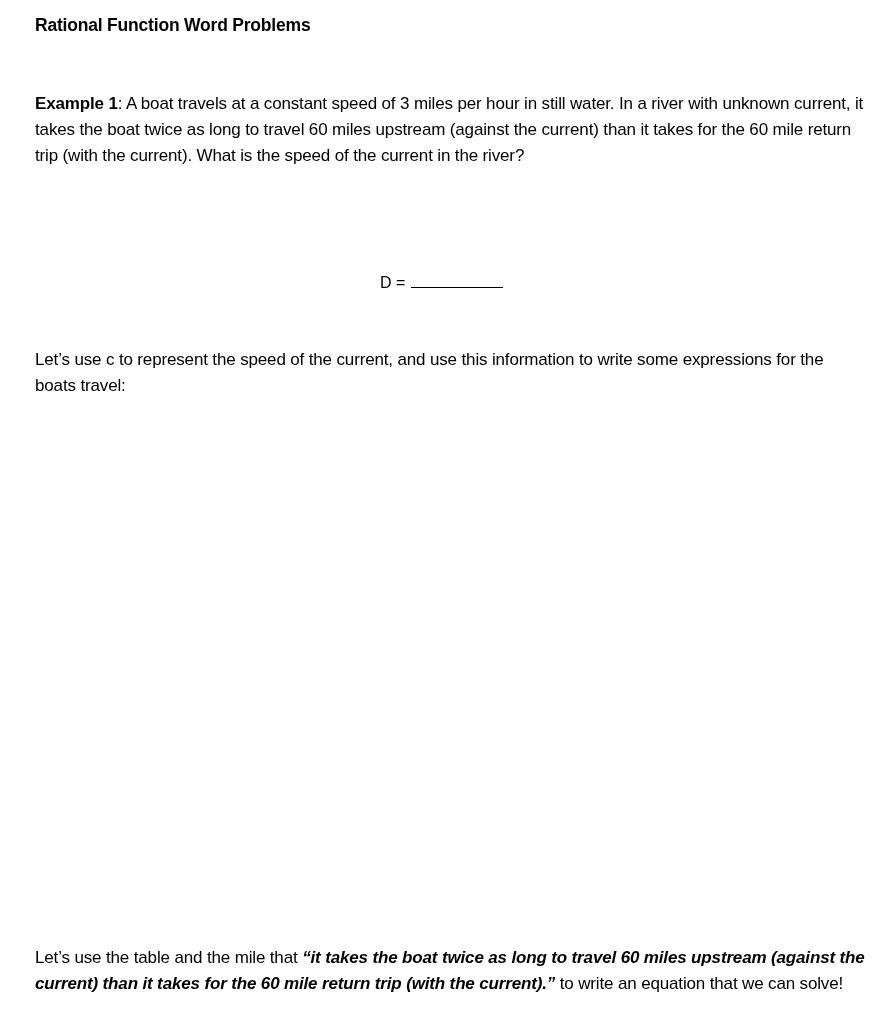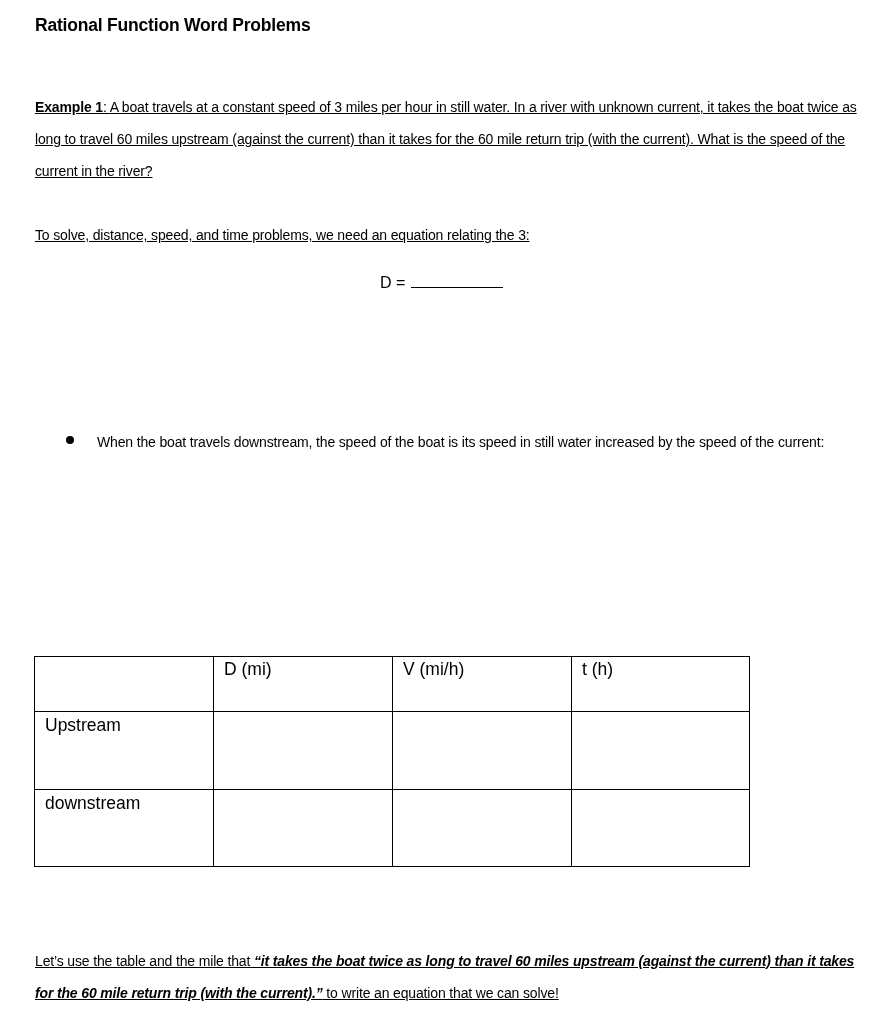--- a/index.html
+++ b/index.html
@@ -22,24 +22,23 @@
     }
     .abs { position: absolute; }
     .title {
       left: 35px; top: 15px;
       font-size: 17.5px;
       font-weight: bold;
       letter-spacing: -0.2px;
       white-space: nowrap;
     }
     .para {
-      font-size: 14px;
-      line-height: 32px;
+      font-size: 17px;
+      line-height: 26px;
       letter-spacing: -0.15px;
-      text-decoration: underline;
     }
     .example {
       left: 35px; top: 91px;
       width: 830px;
     }
     .example b { font-weight: bold; }
     .intro {
       left: 35px; top: 219px;
       white-space: nowrap;
     }
@@ -110,49 +109,23 @@
   </style>
 </head>
 <body>
 
 <div class="page">
 
   <div class="abs title">Rational Function Word Problems</div>
 
   <div class="abs para example"><b>Example 1</b><span>: </span><span>A boat travels at a constant speed of 3 miles per hour in still water. In a river with unknown current, it takes the boat twice as long to travel 60 miles upstream (against the current) than it takes for the 60 mile return trip (with the current). What is the speed of the current in the river?</span></div>
 
-  <div class="abs para intro">To solve, distance, speed, and time problems, we need an equation relating the 3:</div>
 
   <div class="abs formula"><span>D =</span><span class="blank"></span></div>
 
-
-  <div class="abs para bullet bullet1">
-    <span class="bullet-dot"></span>
-    <span class="bullet-text">When the boat travels downstream, the speed of the boat is its speed in still water increased by the speed of the current:</span>
-  </div>
+  <div class="abs para letsuse">Let’s use c to represent the speed of the current, and use this information to write some expressions for the boats travel:</div>
 
 
-  <table class="dvt">
-    <tbody>
-        <tr class="r0">
-      <td class="c0"></td>
-      <td class="c1">D (mi)</td>
-      <td class="c2">V (mi/h)</td>
-      <td class="c3">t (h)</td>
-    </tr>
-    <tr class="r1">
-      <td class="c0">Upstream</td>
-      <td class="c1"></td>
-      <td class="c2"></td>
-      <td class="c3"></td>
-    </tr>
-    <tr class="r2">
-      <td class="c0">downstream</td>
-      <td class="c1"></td>
-      <td class="c2"></td>
-      <td class="c3"></td>
-    </tr>
-  </tbody>
-    </table>
+
 
   <div class="abs para closing"><span>Let’s use the table and the mile that </span><span class="em">“it takes the boat twice as long to travel 60 miles upstream (against the current) than it takes for the 60 mile return trip (with the current).”</span><span> to write an equation that we can solve!</span></div>
 
 </div>
 
 </body></html>

